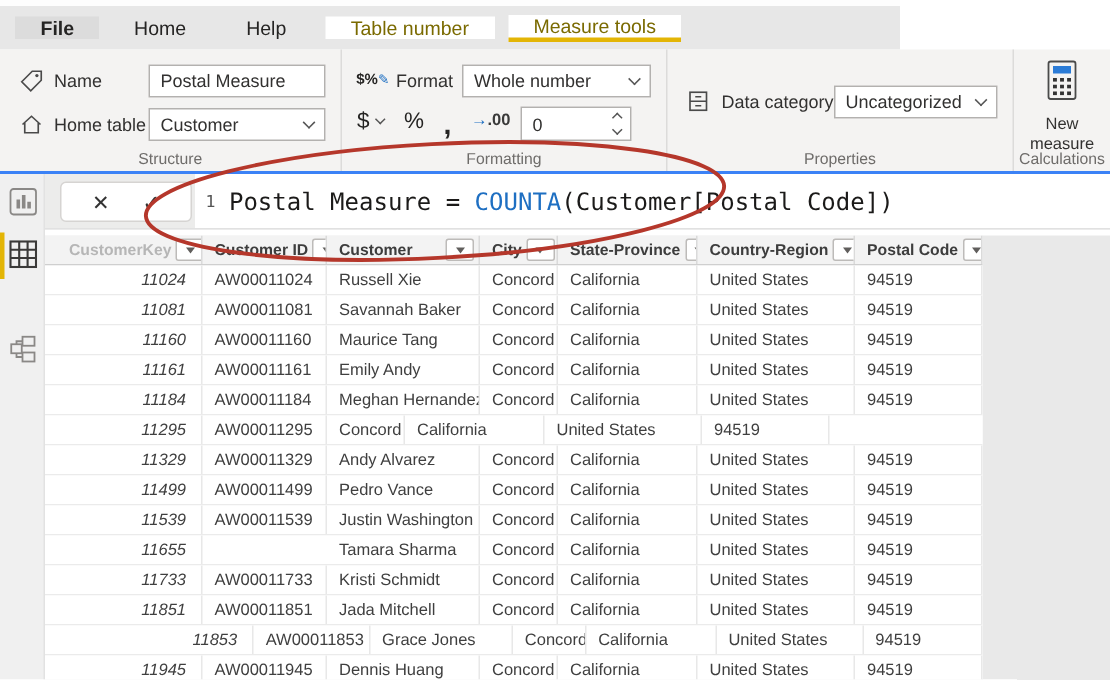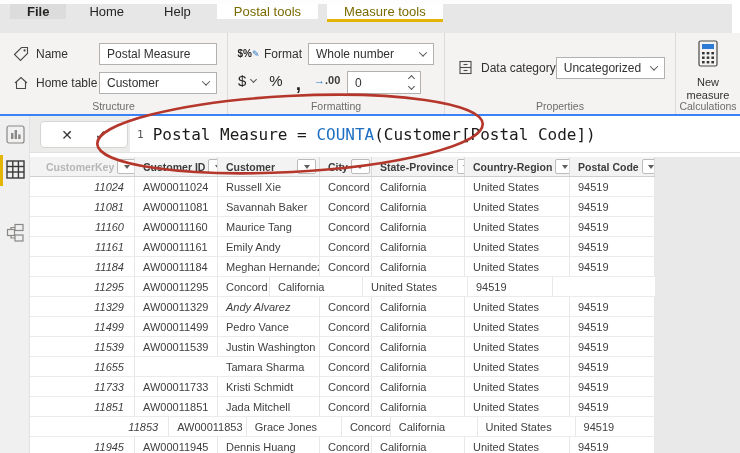--- a/index.html
+++ b/index.html
@@ -5,23 +5,23 @@
   * { box-sizing: border-box; margin: 0; padding: 0; }
   html, body { width: 740px; height: 453px; overflow: hidden; }
   body {
     position: relative;
     font-family: "Liberation Sans", "DejaVu Sans", sans-serif;
     background: #ffffff;
     color: #3a3a3a;
   }
   
   .tabbar {
-    position: absolute; left: 0; top: 0; width: 732px; height: 33px;
+    position: absolute; left: 0; top: 0; width: 600px; height: 33px;
     background: #e7e7e7; border-top: 4px solid #fdfdfd;
-    display: flex; align-items: flex-start;
+    display: flex; align-items: center;
   }
   .tab { display: flex; align-items: center; padding: 0 17px; font-size: 13px; color: #252423; cursor: default; }
   .tab.file { margin-left: 10px; background: #dcdcdc; font-weight: bold; }
   .tab.plain { margin-left: 6px; }
   .tab.tool { margin-left: 9px; background: #ffffff; color: var(--tool_tab_text, #7a6a00); }
   .tab.tool.active { border-bottom: 3px solid var(--accent_yellow, #e3b505); padding-bottom: 0; }
   
   .ribbon {
     position: absolute; left: 0; top: 33px; width: 740px; height: 83px;
     background: #f4f3f2; border-bottom: 2px solid #3b82f6;
@@ -106,21 +106,21 @@
   
   .annotation { position: absolute; left: 0; top: 0; width: 740px; height: 453px; pointer-events: none; z-index: 50; }
 </style>
 </head>
 <body>
 
 <div class="tabbar">
   <div class="tab file">File</div>
   <div class="tab plain">Home</div>
   <div class="tab plain">Help</div>
-  <div class="tab tool">Postal tools</div>
+  <div class="tab tool">Table number</div>
   <div class="tab tool active">Measure tools</div>
 </div>
 
 <div class="ribbon">
 
   <div class="group g1">
     <div class="frow r1">
       <span class="ribbon-icon">
         <svg width="16" height="16" viewBox="0 0 16 16">
             <path d="M1.5 8.5 L8.5 1.5 H14.5 V7.5 L7.5 14.5 Z" fill="none" stroke="#4a4a4a" stroke-width="1.1"></path>
@@ -362,21 +362,21 @@
           <div class="td key" style="width: 105px;">11295</div>
           <div class="td" style="width: 83px;">AW00011295</div>
           <div class="td" style="width: 52px;">Concord</div>
           <div class="td" style="width: 93px;">California</div>
           <div class="td" style="width: 105px;">United States</div>
           <div class="td" style="width: 85px;">94519</div>
         </div>
         <div class="tr">
           <div class="td key" style="width: 105px;">11329</div>
           <div class="td" style="width: 83px;">AW00011329</div>
-          <div class="td" style="width: 102px; font-style: italic;">Andy Alvarez</div>
+          <div class="td" style="width: 102px;">Andy Alvarez</div>
           <div class="td" style="width: 52px;">Concord</div>
           <div class="td" style="width: 93px;">California</div>
           <div class="td" style="width: 105px;">United States</div>
           <div class="td" style="width: 85px;">94519</div>
         </div>
         <div class="tr">
           <div class="td key" style="width: 105px;">11499</div>
           <div class="td" style="width: 83px;">AW00011499</div>
           <div class="td" style="width: 102px;">Pedro Vance</div>
           <div class="td" style="width: 52px;">Concord</div>

